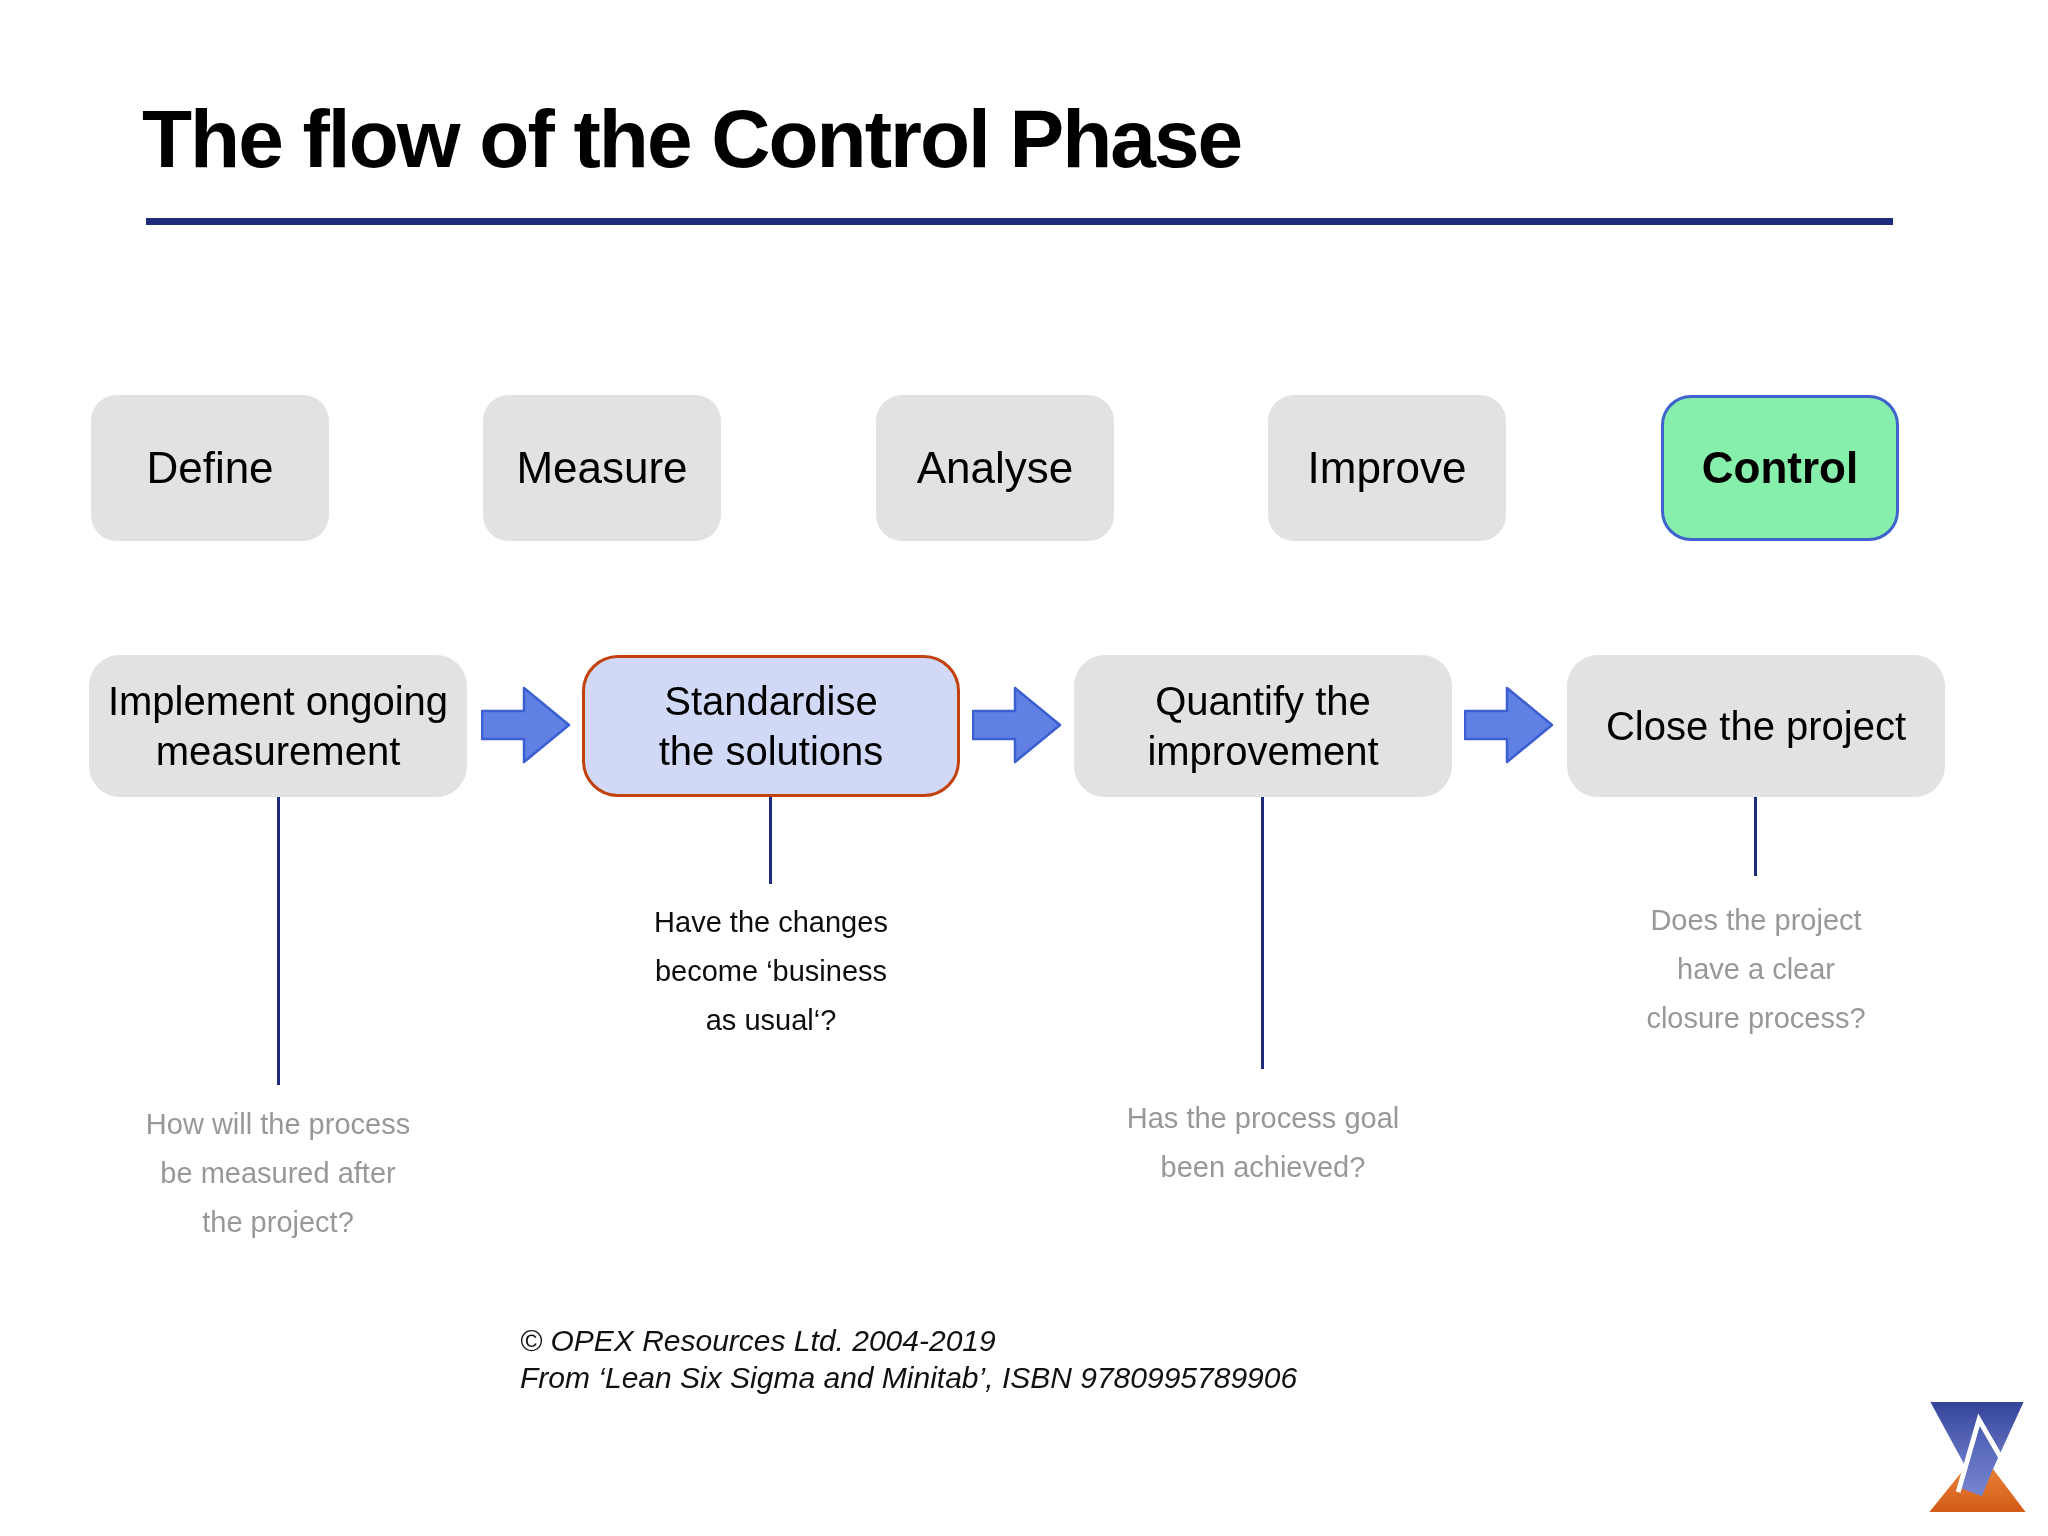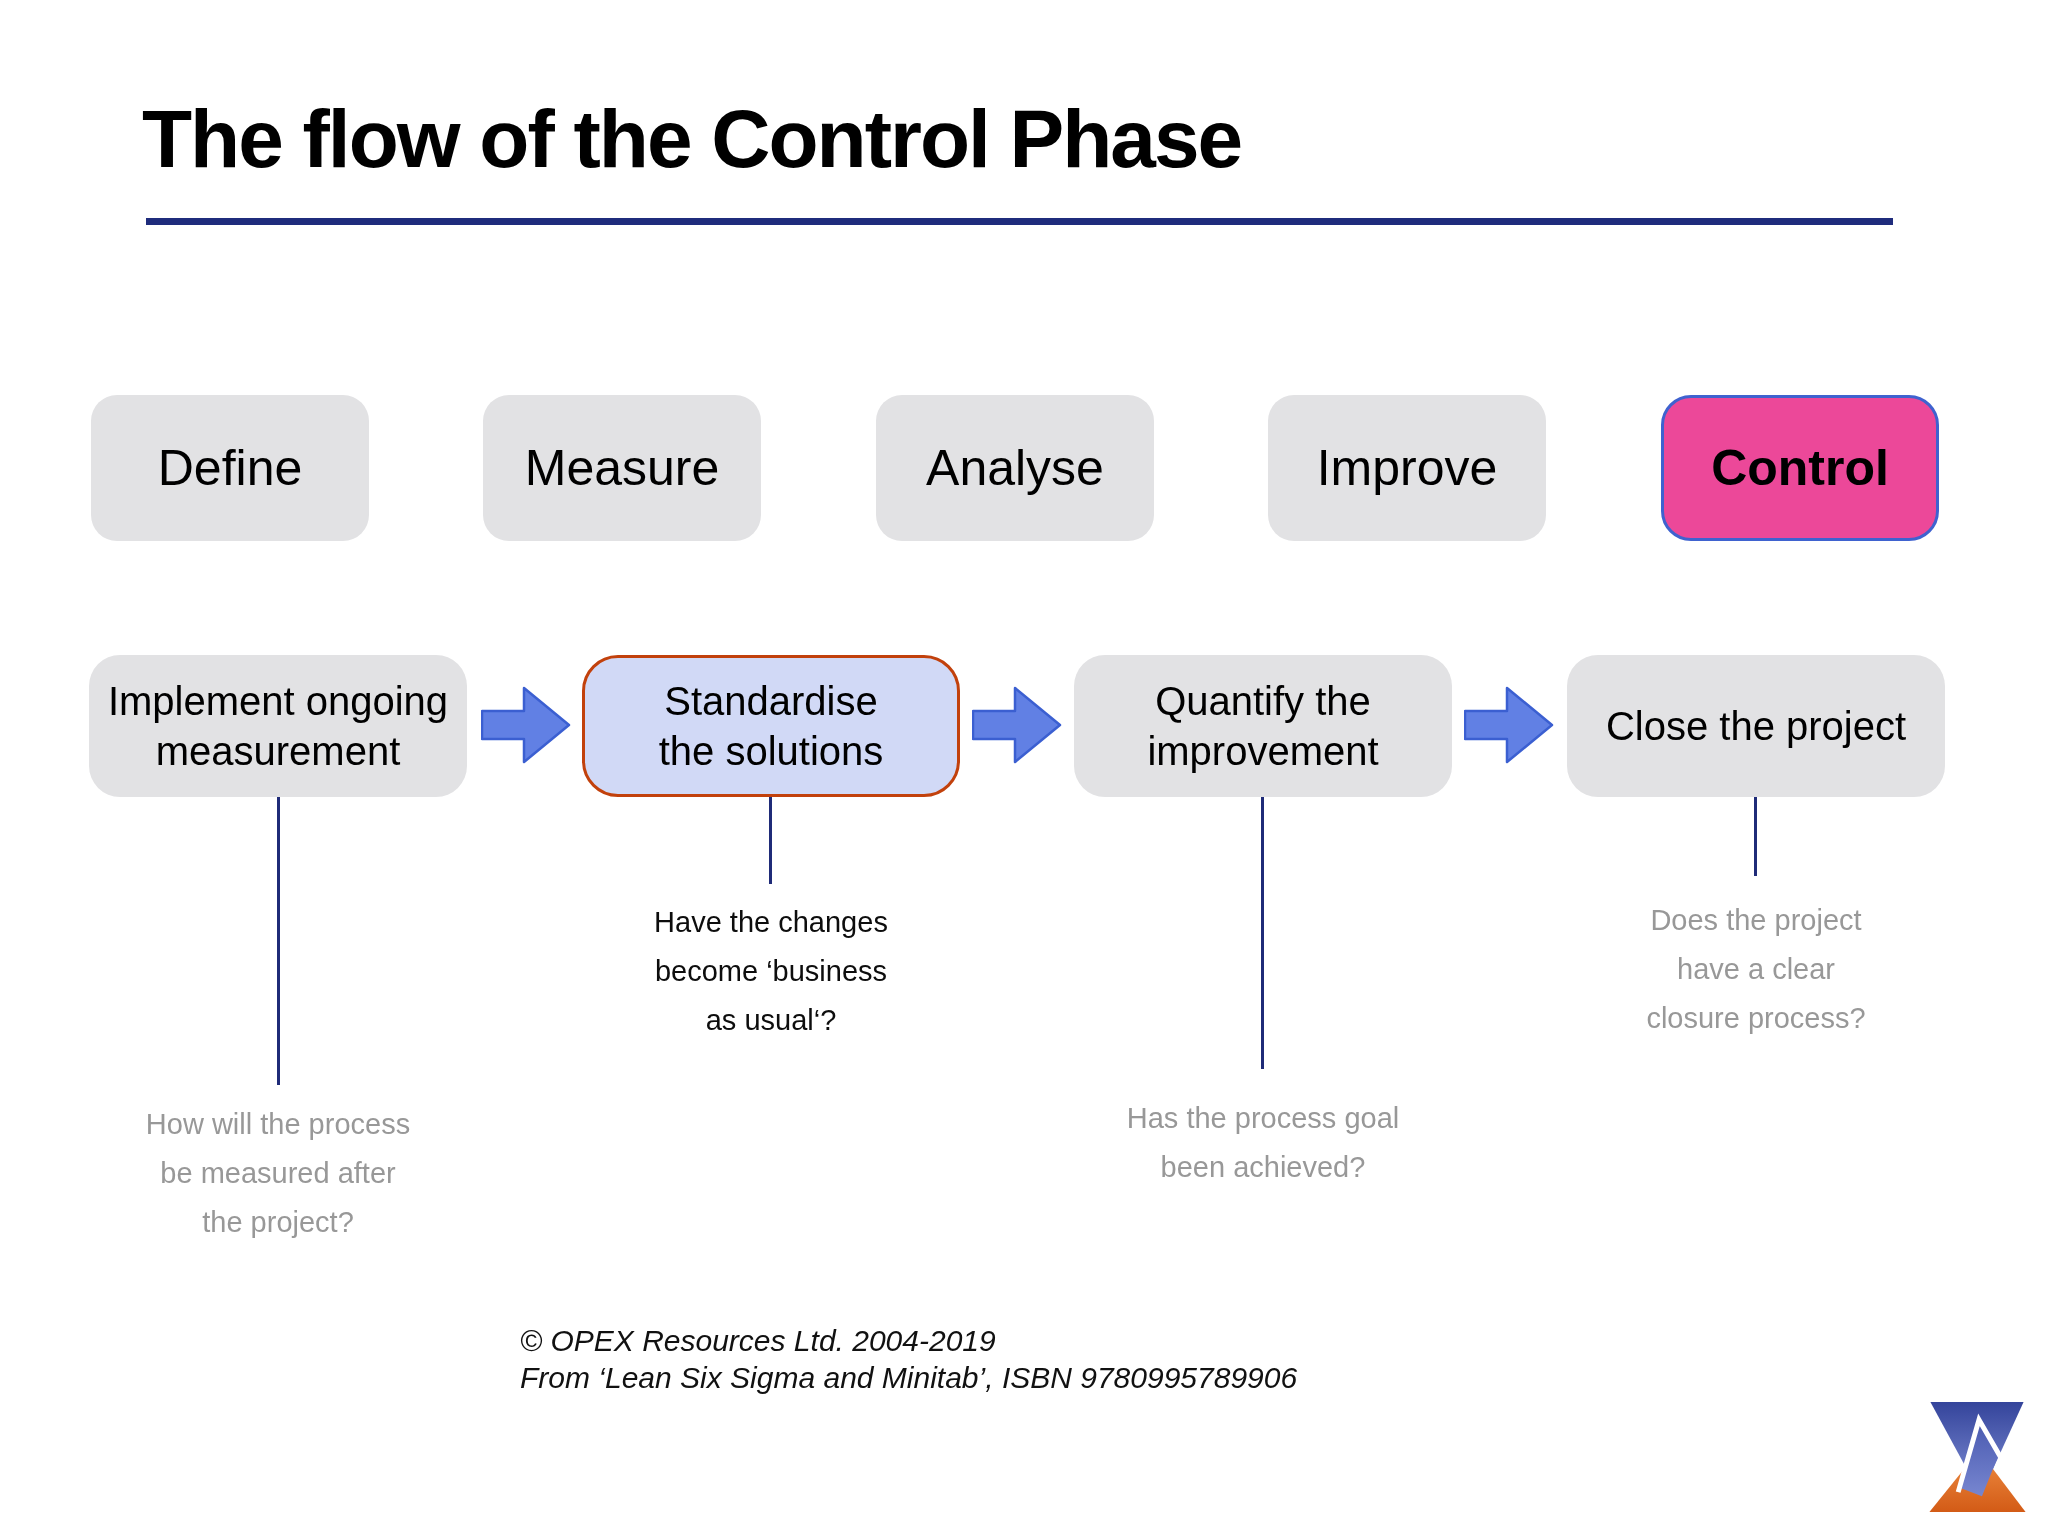--- a/index.html
+++ b/index.html
@@ -14,30 +14,30 @@
     font-size:82px; font-weight:bold; letter-spacing:-2px; line-height:1.1;
     color:#000;
   }
   .title-rule {
     position:absolute; left:146px; top:218px; width:1747px; height:7px;
     background:#1f2c7c;
   }
 
   
   .phase {
-    position:absolute; top:395px; width:278px; height:146px;
+    position:absolute; top:395px; width:238px; height:146px;
     background:#e2e2e4; border-radius:26px; box-sizing:border-box;
     display:flex; align-items:center; justify-content:center;
-    font-size:50px; color:#000;
+    font-size:44px; color:#000;
   }
   .phase-0 { left:91px; }
   .phase-1 { left:483px; }
   .phase-2 { left:876px; }
   .phase-3 { left:1268px; }
-  .phase-4 { left:1661px; background:#ec4899; border:3px solid #3f62cf; font-weight:bold; border-radius:30px; }
+  .phase-4 { left:1661px; background:#86efac; border:3px solid #3f62cf; font-weight:bold; border-radius:30px; }
 
   
   .step {
     position:absolute; top:655px; width:378px; height:142px;
     background:#e2e2e4; border-radius:31px; box-sizing:border-box;
     display:flex; flex-direction:column; align-items:center; justify-content:center;
     text-align:center; font-size:40px; line-height:50px; color:#000;
   }
   .step-0 { left:89px; }
   .step-1 { left:582px; background:#d1d9f6; border:3px solid #c2410c; border-radius:36px; }

